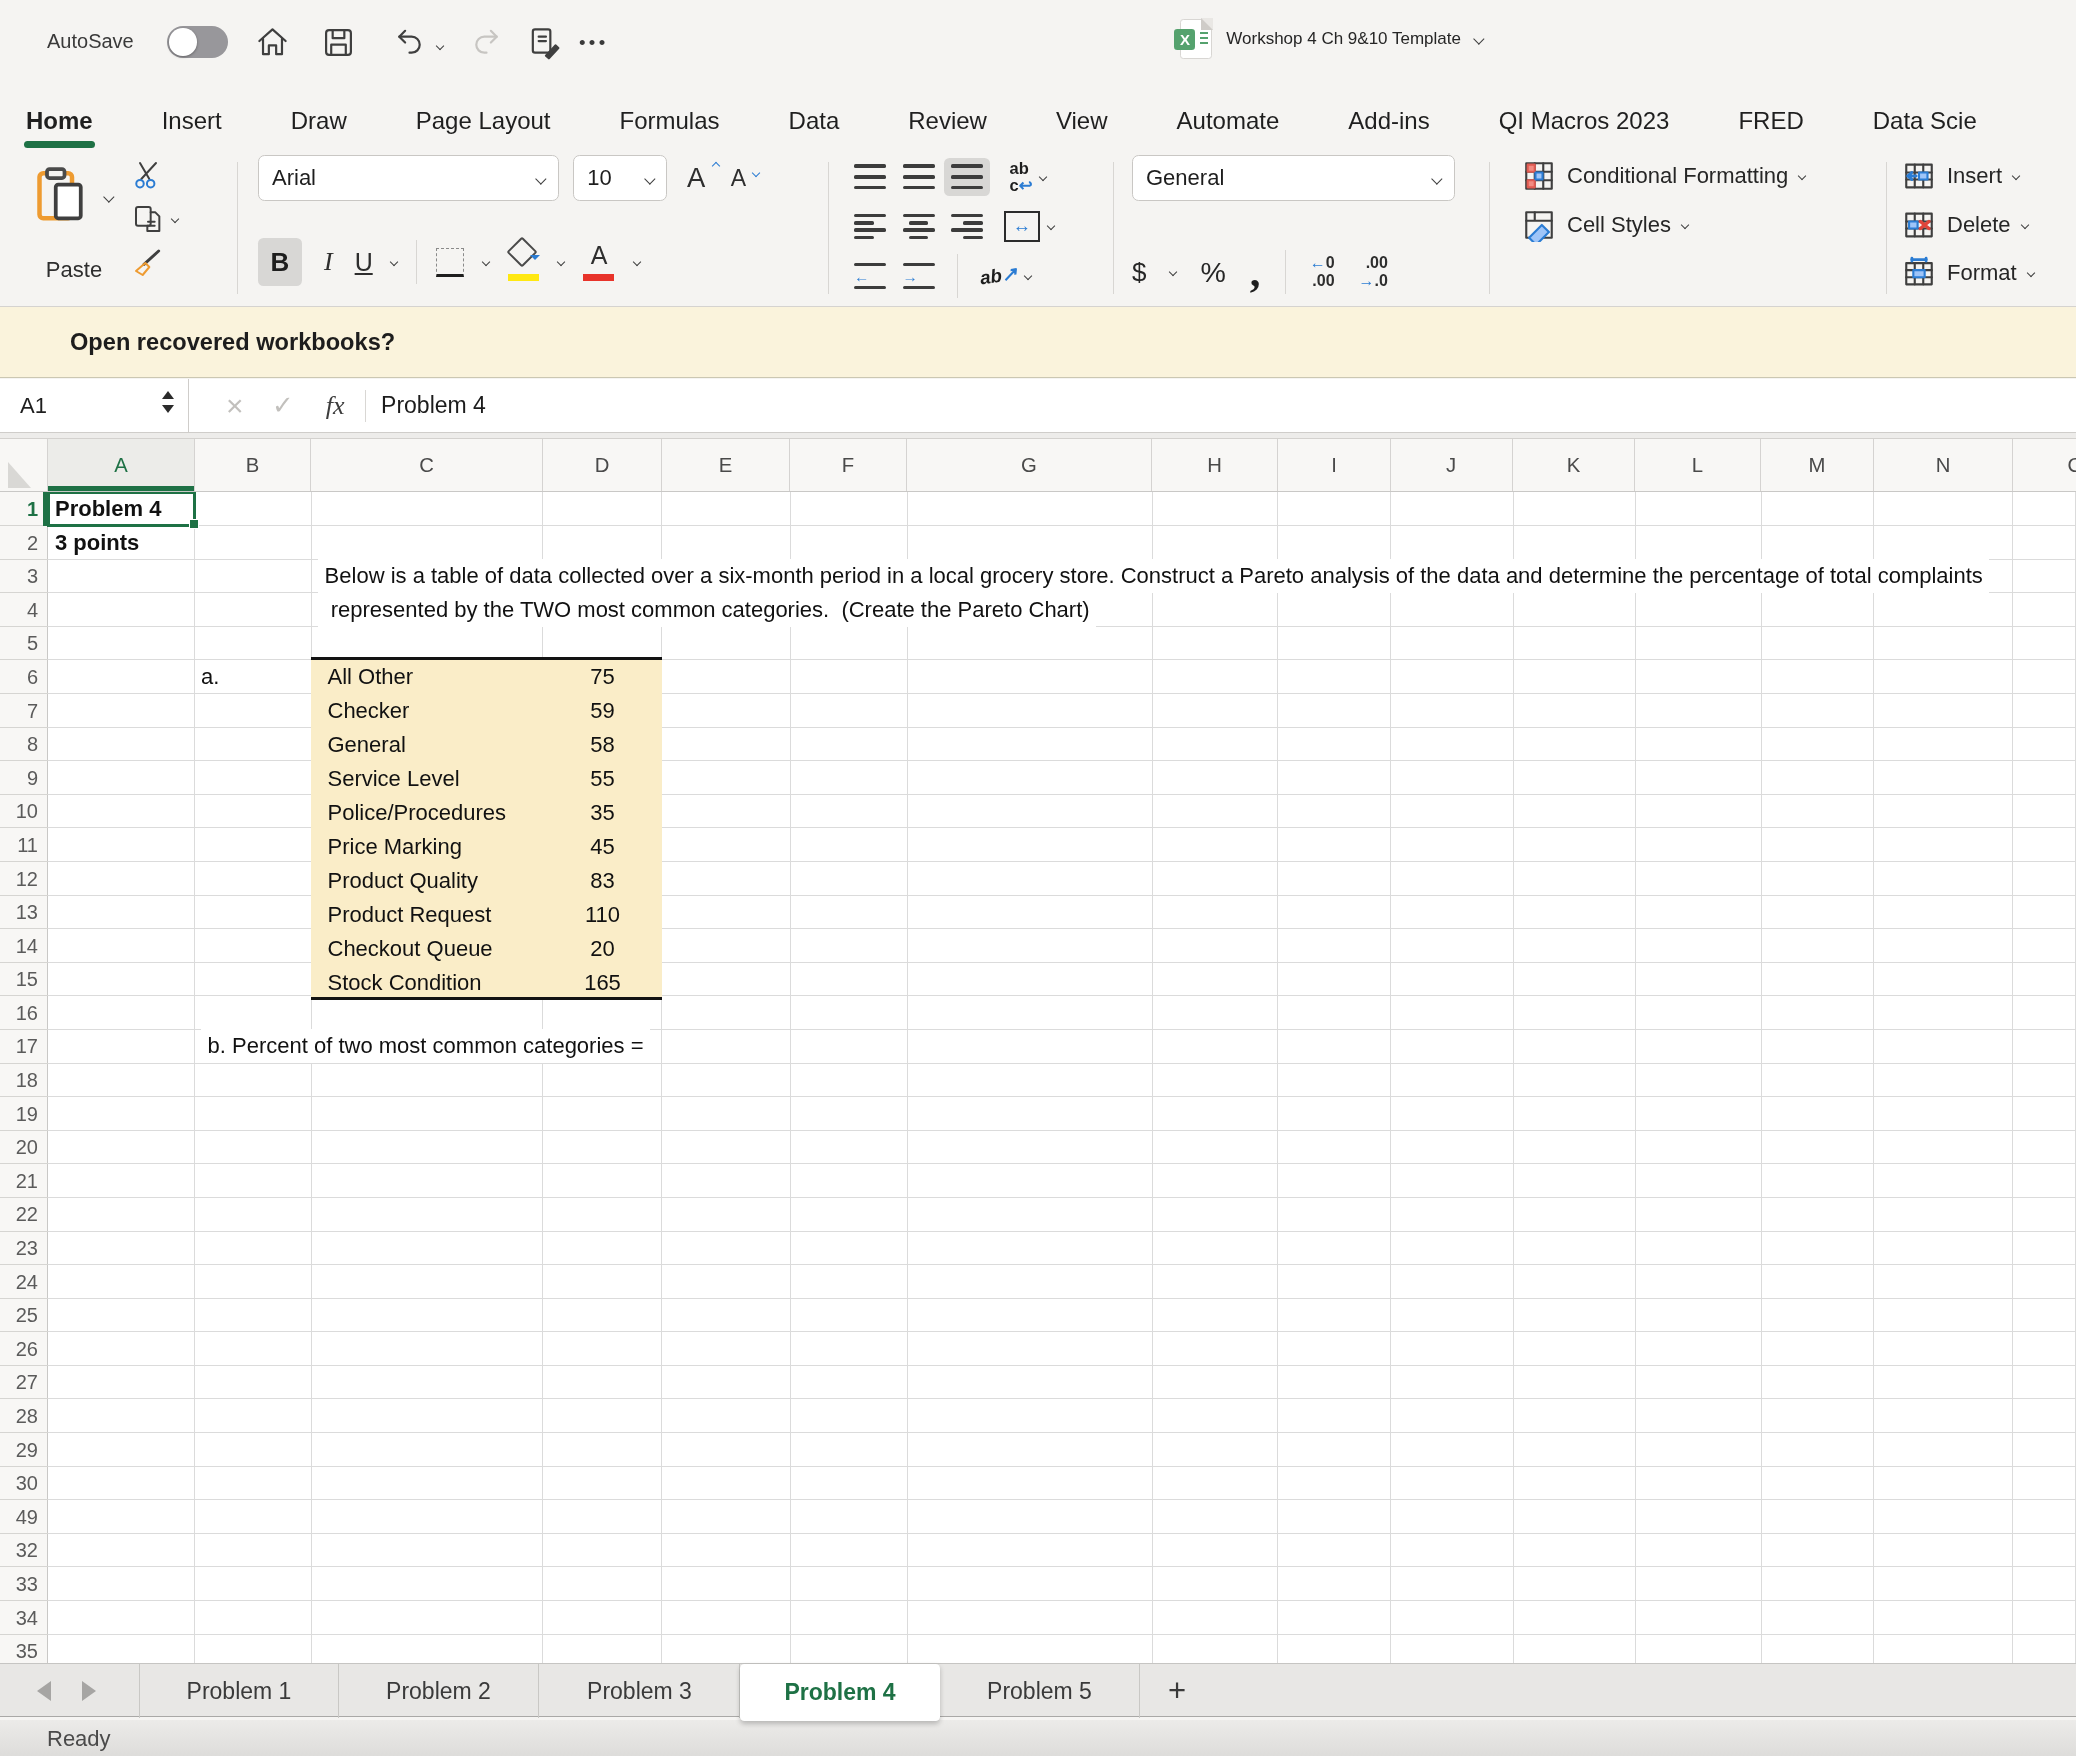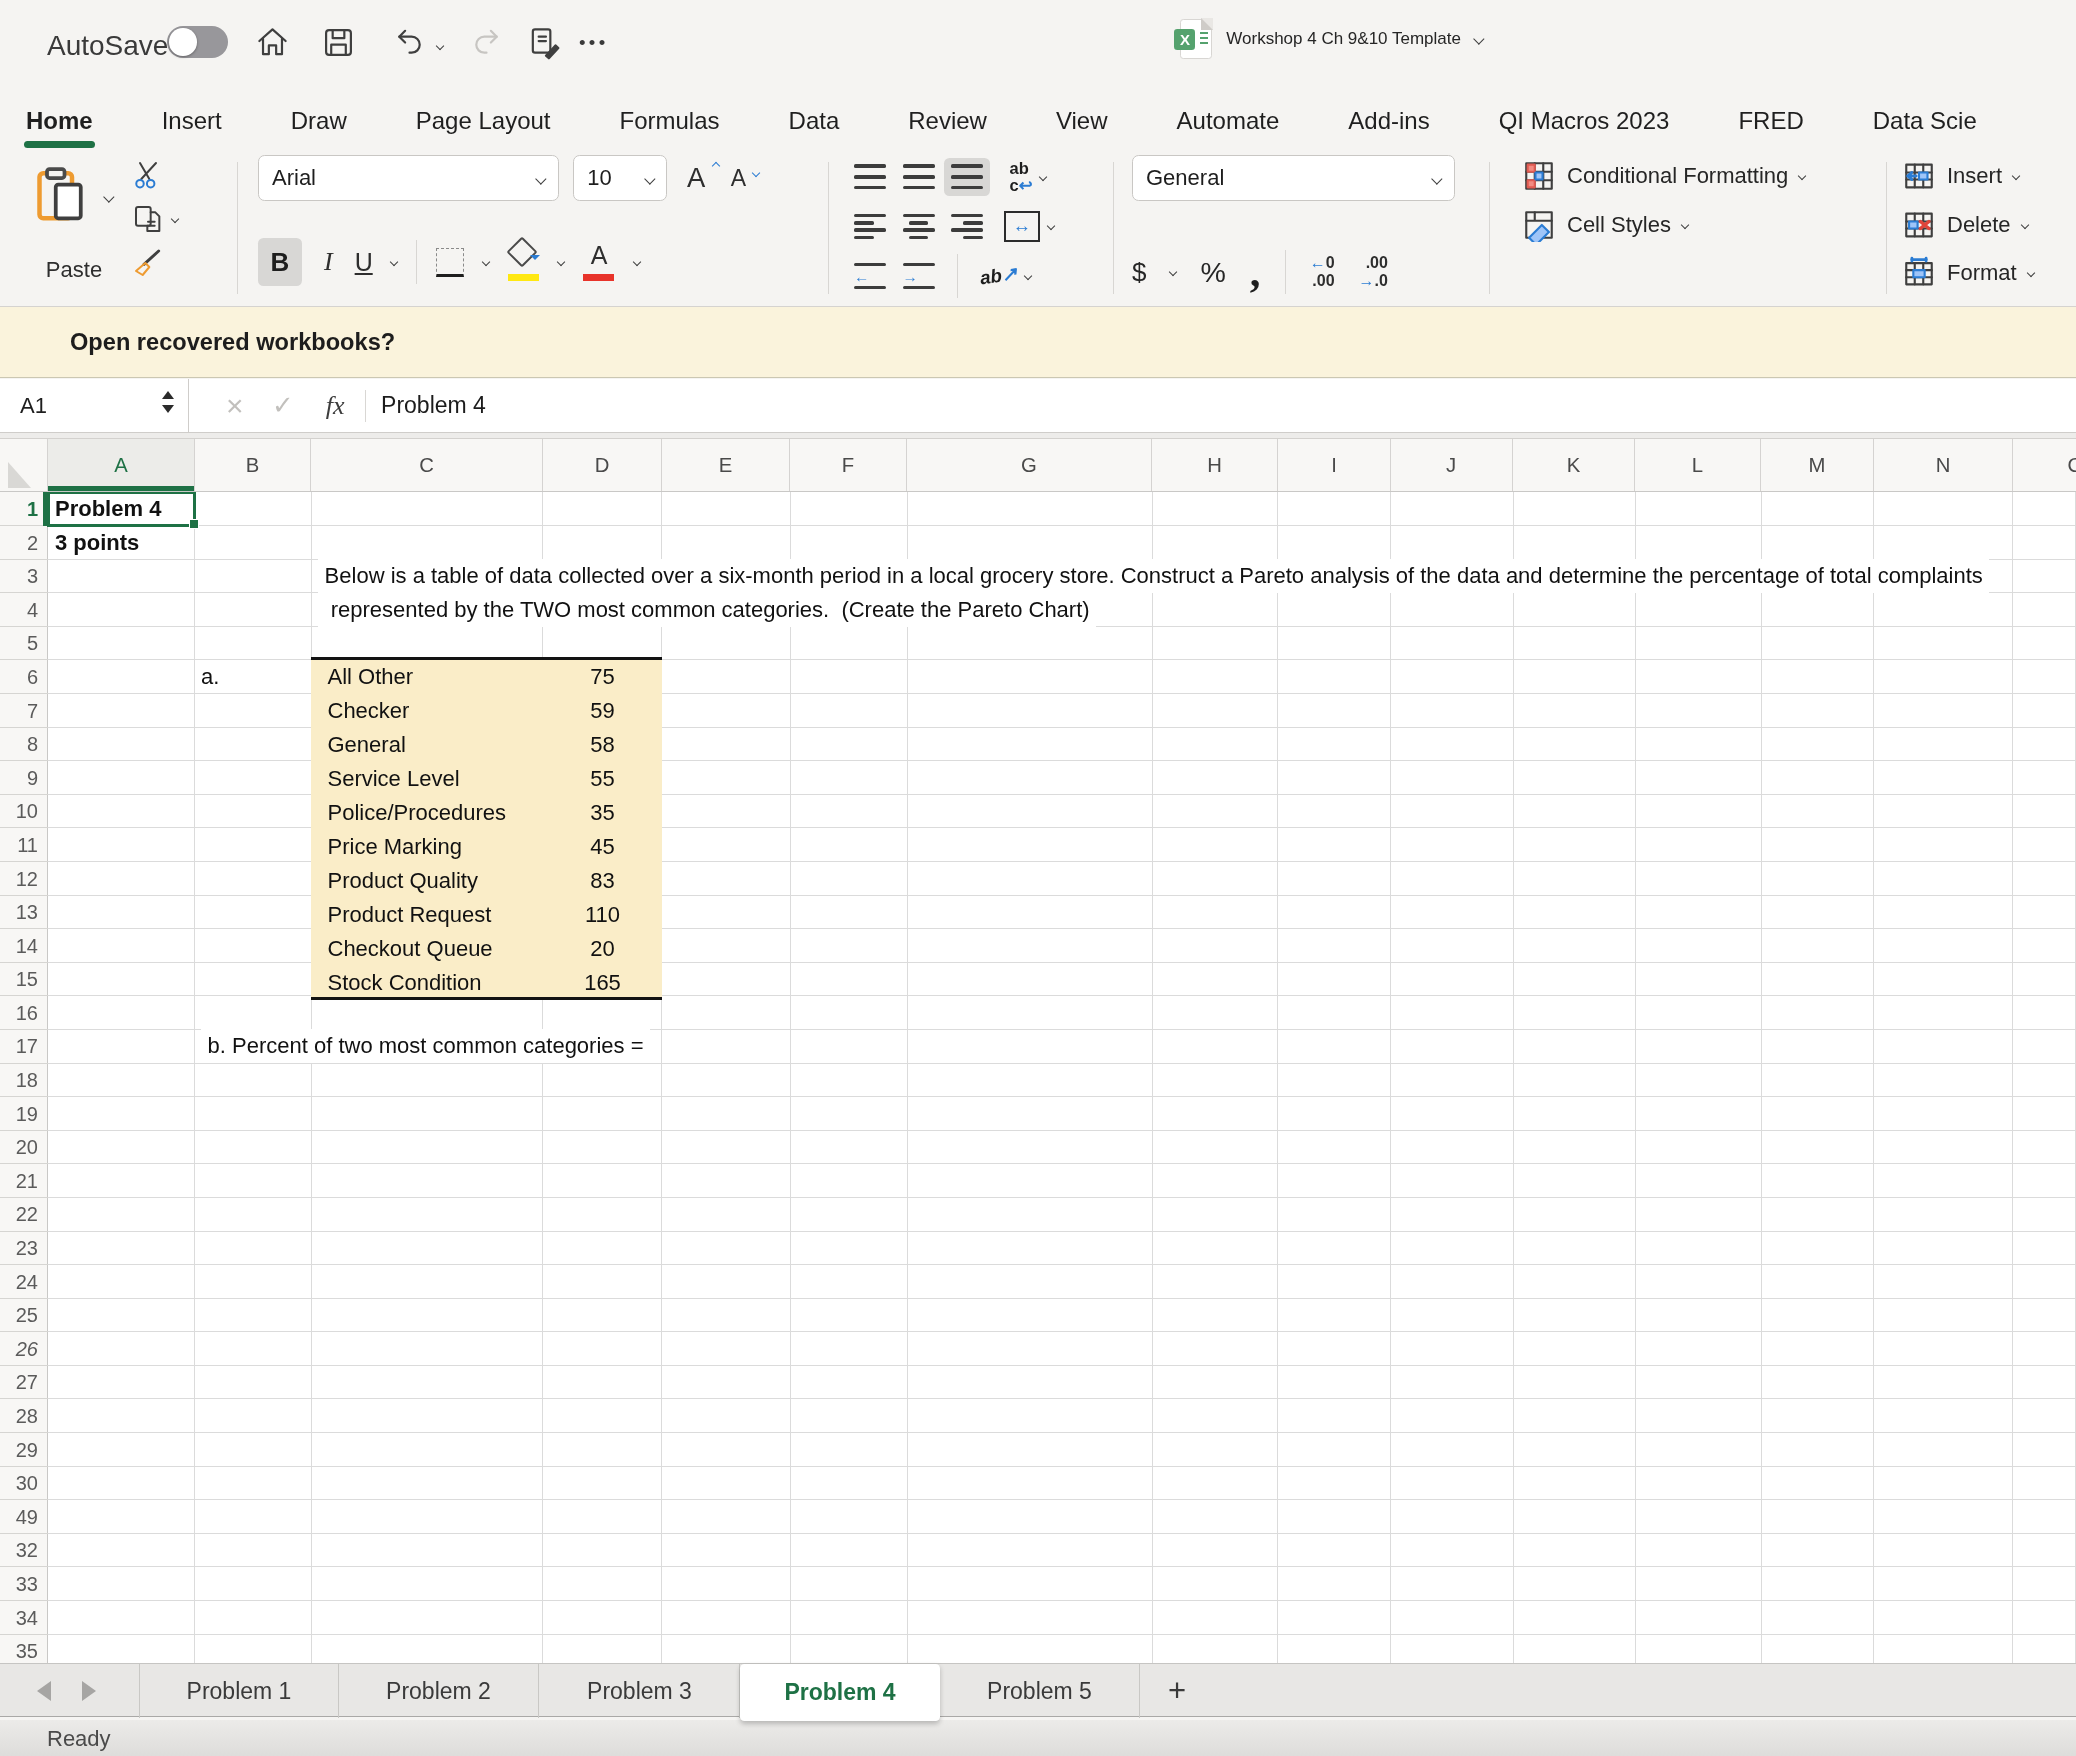--- a/index.html
+++ b/index.html
@@ -2,21 +2,21 @@
 <html style="font-size:8.8px"><head>
 <meta charset="utf-8">
 <style>
   *{box-sizing:border-box;margin:0;padding:0}
   html,body{background:#fff}
   body{font-family:"Liberation Sans",sans-serif;-webkit-font-smoothing:antialiased}
   .app{position:relative;width:2077px;height:1757px;background:#F5F4F2;overflow:hidden;color:#2b2b2b}
 
   
   .toolbar{position:absolute;left:0;top:0;width:100%;height:91px}
-  .toolbar .autosave{position:absolute;left:47px;top:30px;font-size:28px;color:#3a3a3a}
+  .toolbar .autosave{position:absolute;left:47px;top:30px;font-size:20px;color:#3a3a3a}
   .toggle{position:absolute;left:167px;top:26px;width:61px;height:32px;background:#98979b;border-radius:16.5px}
   .toggle .knob{position:absolute;left:2.2px;top:2.2px;width:27.4px;height:27.4px;background:#fff;border-radius:50%;box-shadow:0 1.1px 2.7px rgba(0,0,0,.35)}
   .tb-ico{position:absolute;top:25px;width:35px;height:35px}
   .tb-ico svg{width:35px;height:35px}
   .dots{position:absolute;left:579px;top:32px;font-size:18.7px;letter-spacing:3.3px;color:#3a3a3a}
   .titlebox{position:absolute;left:1180px;top:19px;display:flex;align-items:center;gap:14.3px}
   .xlicon{position:relative;width:32px;height:40px;background:#fff;border:1.6px solid #d8d6d3;border-radius:3.3px}
   .xlicon::before{content:"";position:absolute;right:-1.6px;top:-1.6px;border:6px solid #e9e7e4;border-left-color:#cfccc8;border-bottom-color:#cfccc8}
   .xlicon .xsq{position:absolute;left:-6.6px;top:8.8px;width:21px;height:21px;background:#55A26E;border-radius:3.3px;color:#fff;font-weight:700;font-size:15px;display:flex;align-items:center;justify-content:center}
   .xlicon .grid{position:absolute;right:2.7px;top:12px;width:8.8px;height:14.3px;background:
@@ -618,21 +618,21 @@
           <div class="rownum" style="top: 672px; height: 34px;">21</div>
           <div class="rowsep" style="top: 705px;"></div>
           <div class="rownum" style="top: 705px; height: 34px;">22</div>
           <div class="rowsep" style="top: 739px;"></div>
           <div class="rownum" style="top: 739px; height: 34px;">23</div>
           <div class="rowsep" style="top: 772px;"></div>
           <div class="rownum" style="top: 773px; height: 34px;">24</div>
           <div class="rowsep" style="top: 806px;"></div>
           <div class="rownum" style="top: 806px; height: 34px;">25</div>
           <div class="rowsep" style="top: 839px;"></div>
-          <div class="rownum" style="top: 840px; height: 34px; font-style: italic;">26</div>
+          <div class="rownum" style="top: 840px; height: 34px;">26</div>
           <div class="rowsep" style="top: 873px;"></div>
           <div class="rownum" style="top: 873px; height: 34px;">27</div>
           <div class="rowsep" style="top: 906px;"></div>
           <div class="rownum" style="top: 907px; height: 34px;">28</div>
           <div class="rowsep" style="top: 940px;"></div>
           <div class="rownum" style="top: 941px; height: 34px;">29</div>
           <div class="rowsep" style="top: 974px;"></div>
           <div class="rownum" style="top: 974px; height: 34px;">30</div>
           <div class="rowsep" style="top: 1007px;"></div>
           <div class="rownum" style="top: 1008px; height: 34px;">49</div>

